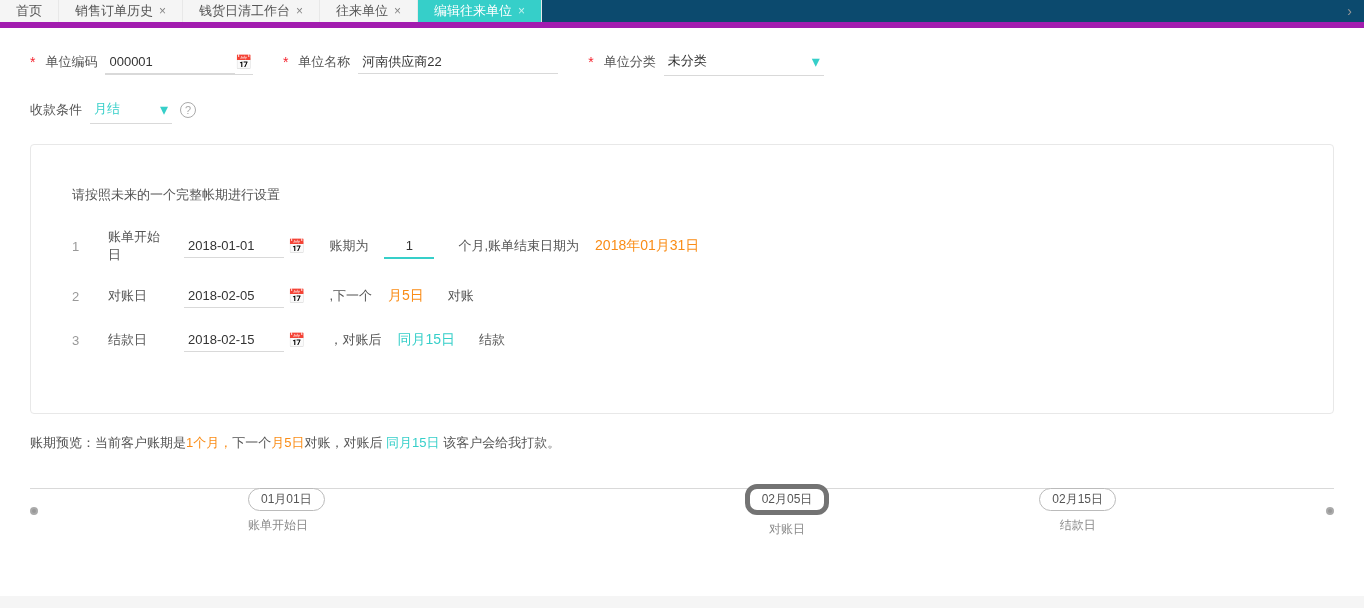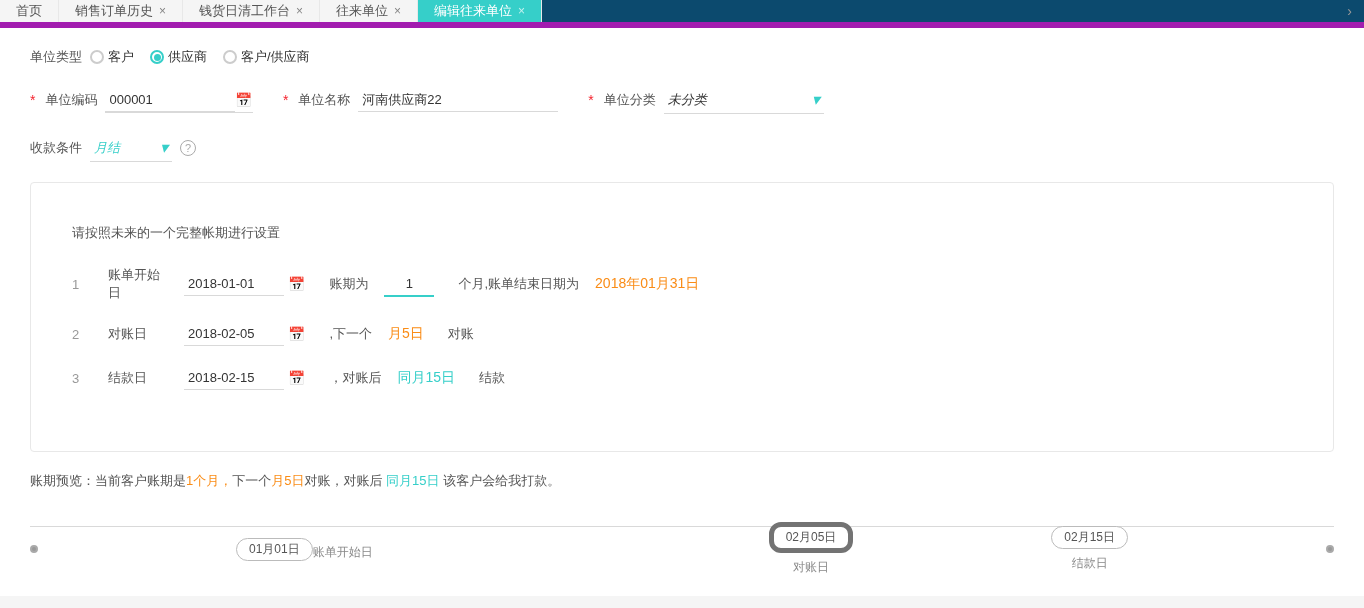--- a/index.html
+++ b/index.html
@@ -132,26 +132,25 @@
     }
     .field-icon {
       color: #aaa;
       font-size: 14px;
       cursor: pointer;
     }
 
     
     .select-field {
       display: flex;
-      align-items: flex-end;
+      align-items: flex-start;
       border-bottom: 1px solid #d9d9d9;
       padding: 4px 4px;
       cursor: pointer;
       gap: 6px;
-      font-style: italic;
     }
     .select-value {
       font-size: 13px;
       color: #36cfc9;
       min-width: 60px;
     }
     .select-arrow {
       color: #aaa;
       font-size: 10px;
     }
@@ -277,39 +276,20 @@
     <span>编辑往来单位</span>
     <span class="close-btn">×</span>
   </div>
   <div class="tab-expand">
     <span>›</span>
   </div>
 </div>
 
 <div class="page-content">
 
-  <div class="form-row">
-    <div class="form-group">
-      <span class="form-label">单位类型</span>
-      <div class="radio-group">
-        <label class="radio-item">
-          <span class="radio-circle"></span>
-          <span>客户</span>
-        </label>
-        <label class="radio-item">
-          <span class="radio-circle checked"></span>
-          <span>供应商</span>
-        </label>
-        <label class="radio-item">
-          <span class="radio-circle"></span>
-          <span>客户/供应商</span>
-        </label>
-      </div>
-    </div>
-  </div>
 
   <div class="form-row">
     <div class="form-group">
       <span class="required-star">*</span>
       <span class="form-label">单位编码</span>
       <div class="input-with-icon">
         <input type="text" class="" value="000001" style="border-top: none; border-right: none; border-left: none; border-image: initial; border-bottom: 1px solid rgb(217, 217, 217); outline: none; padding: 4px; font-size: 13px; color: rgb(51, 51, 51); background: transparent; width: 130px;">
         <span class="field-icon">📅</span>
       </div>
     </div>
@@ -386,21 +366,21 @@
 
   <div style="position:relative; padding: 8px 0 0 0; display:flex; align-items:center; width:100%;">
 
     <div style="position:absolute; top:12px; left:0; right:0; height:1px; background:#d9d9d9; z-index:0;"></div>
 
     <div style="position:relative; z-index:1; display:flex; flex-direction:column; align-items:center;">
       <div style="width:8px;height:8px;border-radius:50%;background:#999;border:2px solid #aaa;"></div>
     </div>
     <div style="flex:1;"></div>
 
-    <div style="position:relative; z-index:1; display:flex; flex-direction:row; align-items:flex-start;">
+    <div style="position:relative; z-index:1; display:flex; flex-direction:column; align-items:flex-start;">
       <div style="border:1px solid #bbb;border-radius:12px;padding:2px 12px;font-size:12px;color:#555;background:#fff;white-space:nowrap;">01月01日</div>
       <div style="font-size:12px;color:#888;margin-top:6px;">账单开始日</div>
     </div>
     <div style="flex:1;"></div>
 
     <div style="flex:1;"></div>
 
     <div style="position:relative; z-index:1; display:flex; flex-direction:column; align-items:center;">
       <div style="border:5px solid #737373;border-radius:12px;padding:2px 12px;font-size:12px;color:#555;background:#fff;white-space:nowrap;">02月05日</div>
       <div style="font-size:12px;color:#888;margin-top:6px;">对账日</div>

